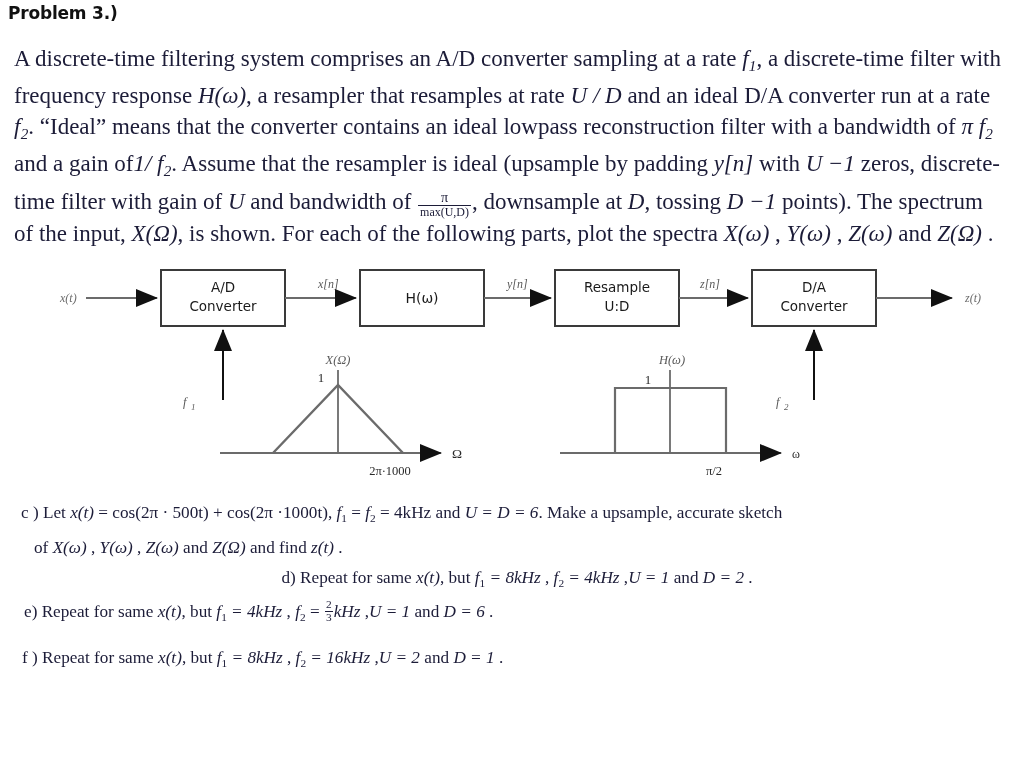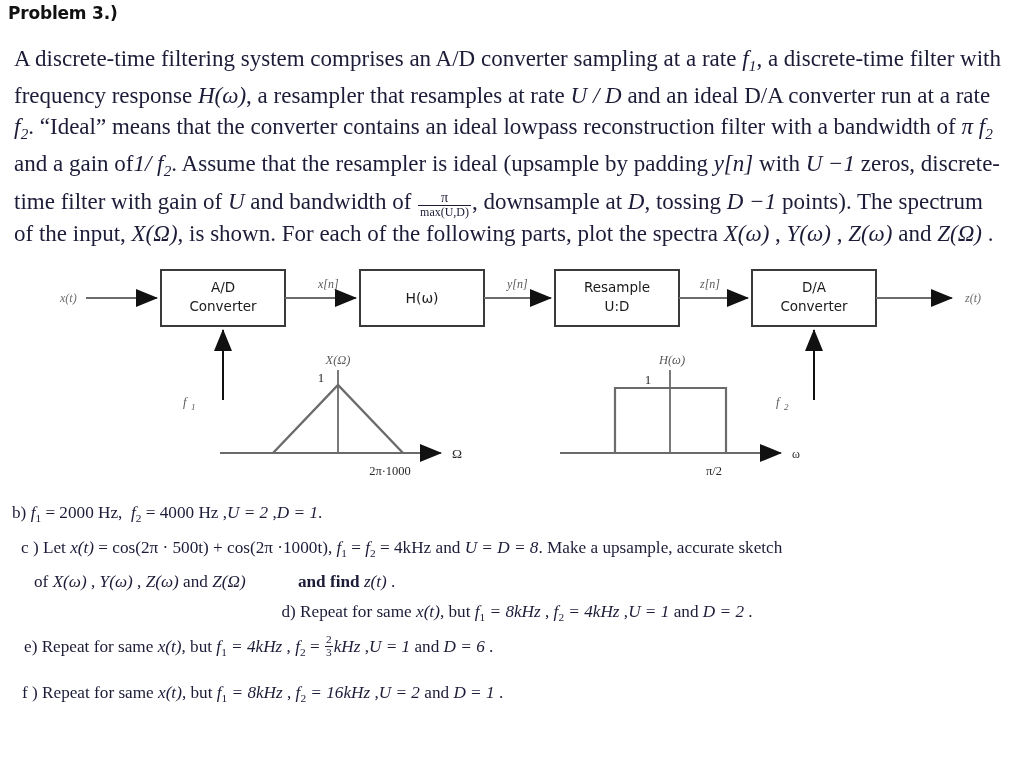--- a/index.html
+++ b/index.html
@@ -80,21 +80,21 @@
     font-size: 0.66em;
     line-height: 1.02;
     margin: 0 1px;
   }
   .frac-up .num {
     display: block;
     border-bottom: 1px solid #1c1c38;
     padding: 0 1px;
   }
   .frac-up .den { display: block; padding: 0 1px; }
-  .bold { font-weight: bold; padding-left: 48px; }
+  .bold { font-weight: normal; }
 
   
   #block-diagram {
     position: absolute;
     left: 0;
     top: 248px;
     width: 1024px;
     height: 245px;
   }
   
@@ -200,23 +200,22 @@
       <text x="672" y="116" text-anchor="middle" font-family="'Liberation Serif', serif" font-style="italic" font-size="12.5" fill="#5a5a5a">H(ω)</text>
       <text x="648" y="136" text-anchor="middle" font-family="'Liberation Serif', serif" font-size="13" fill="#2a2a2a">1</text>
       <text x="792" y="210" font-family="'Liberation Serif', serif" font-size="12" fill="#2a2a2a">ω</text>
       <text x="714" y="227" text-anchor="middle" font-family="'Liberation Serif', serif" font-size="12.5" fill="#2a2a2a">π/2</text>
     </g>
   </svg>
 
   <div id="parts-list">
 
 
-    <div class="part-line"><span>b)</span> <span class="mi">f</span><span class="nsub">1</span><span> = 2000 Hz</span>,&nbsp; <span class="mi">f</span><span class="nsub">2</span><span> = 4000 Hz</span> ,<span class="lbl">U = 2</span> ,<span class="lbl">D = 1</span><span>.</span></div>
-
-    <div class="part-line part-c1"><span>c )</span> <span>Let </span><span class="mi">x(t)</span><span> = cos(2π · 500t) + cos(2π ·1000t)</span><span>,  </span><span class="mi">f</span><span class="nsub">1</span> = <span class="mi">f</span><span class="nsub">2</span><span> = 4kHz</span><span>  and </span><span class="lbl">U = D = 8</span><span>. Make a upsample, accurate sketch</span></div>
+
+    <div class="part-line part-c1"><span>c )</span> <span>Let </span><span class="mi">x(t)</span><span> = cos(2π · 500t) + cos(2π ·1000t)</span><span>,  </span><span class="mi">f</span><span class="nsub">1</span> = <span class="mi">f</span><span class="nsub">2</span><span> = 4kHz</span><span>  and </span><span class="lbl">U = D = 6</span><span>. Make a upsample, accurate sketch</span></div>
 
     <div class="part-line part-c2"><span>of </span><span class="mi">X(ω)</span><span> , </span><span class="mi">Y(ω)</span><span> , </span><span class="mi">Z(ω)</span><span> and </span><span class="mi">Z(Ω)</span><span class="bold"> and find </span><span class="mi">z(t)</span><span> .</span></div>
 
     <div class="part-line part-d"><span>d)</span> <span>Repeat for same </span><span class="mi">x(t)</span><span>, but </span><span class="mi">f</span><span class="nsub">1</span><span class="lbl"> = 8kHz</span> , <span class="mi">f</span><span class="nsub">2</span><span class="lbl"> = 4kHz</span> ,<span class="lbl">U = 1</span><span> and </span><span class="lbl">D = 2</span><span> .</span></div>
 
     <div class="part-line part-e"><span>e)</span> <span>Repeat for same </span><span class="mi">x(t)</span><span>, but </span><span class="mi">f</span><span class="nsub">1</span><span class="lbl"> = 4kHz</span> , <span class="mi">f</span><span class="nsub">2</span> = <span class="frac-up"><span class="num">2</span><span class="den">3</span></span><span class="lbl">kHz</span> ,<span class="lbl">U = 1</span><span> and </span><span class="lbl">D = 6</span><span> .</span></div>
 
     <div class="part-line part-f"><span>f )</span> <span>Repeat for same </span><span class="mi">x(t)</span><span>, but </span><span class="mi">f</span><span class="nsub">1</span><span class="lbl"> = 8kHz</span> , <span class="mi">f</span><span class="nsub">2</span><span class="lbl"> = 16kHz</span> ,<span class="lbl">U = 2</span><span> and </span><span class="lbl">D = 1</span><span> .</span></div>
 
   </div>

